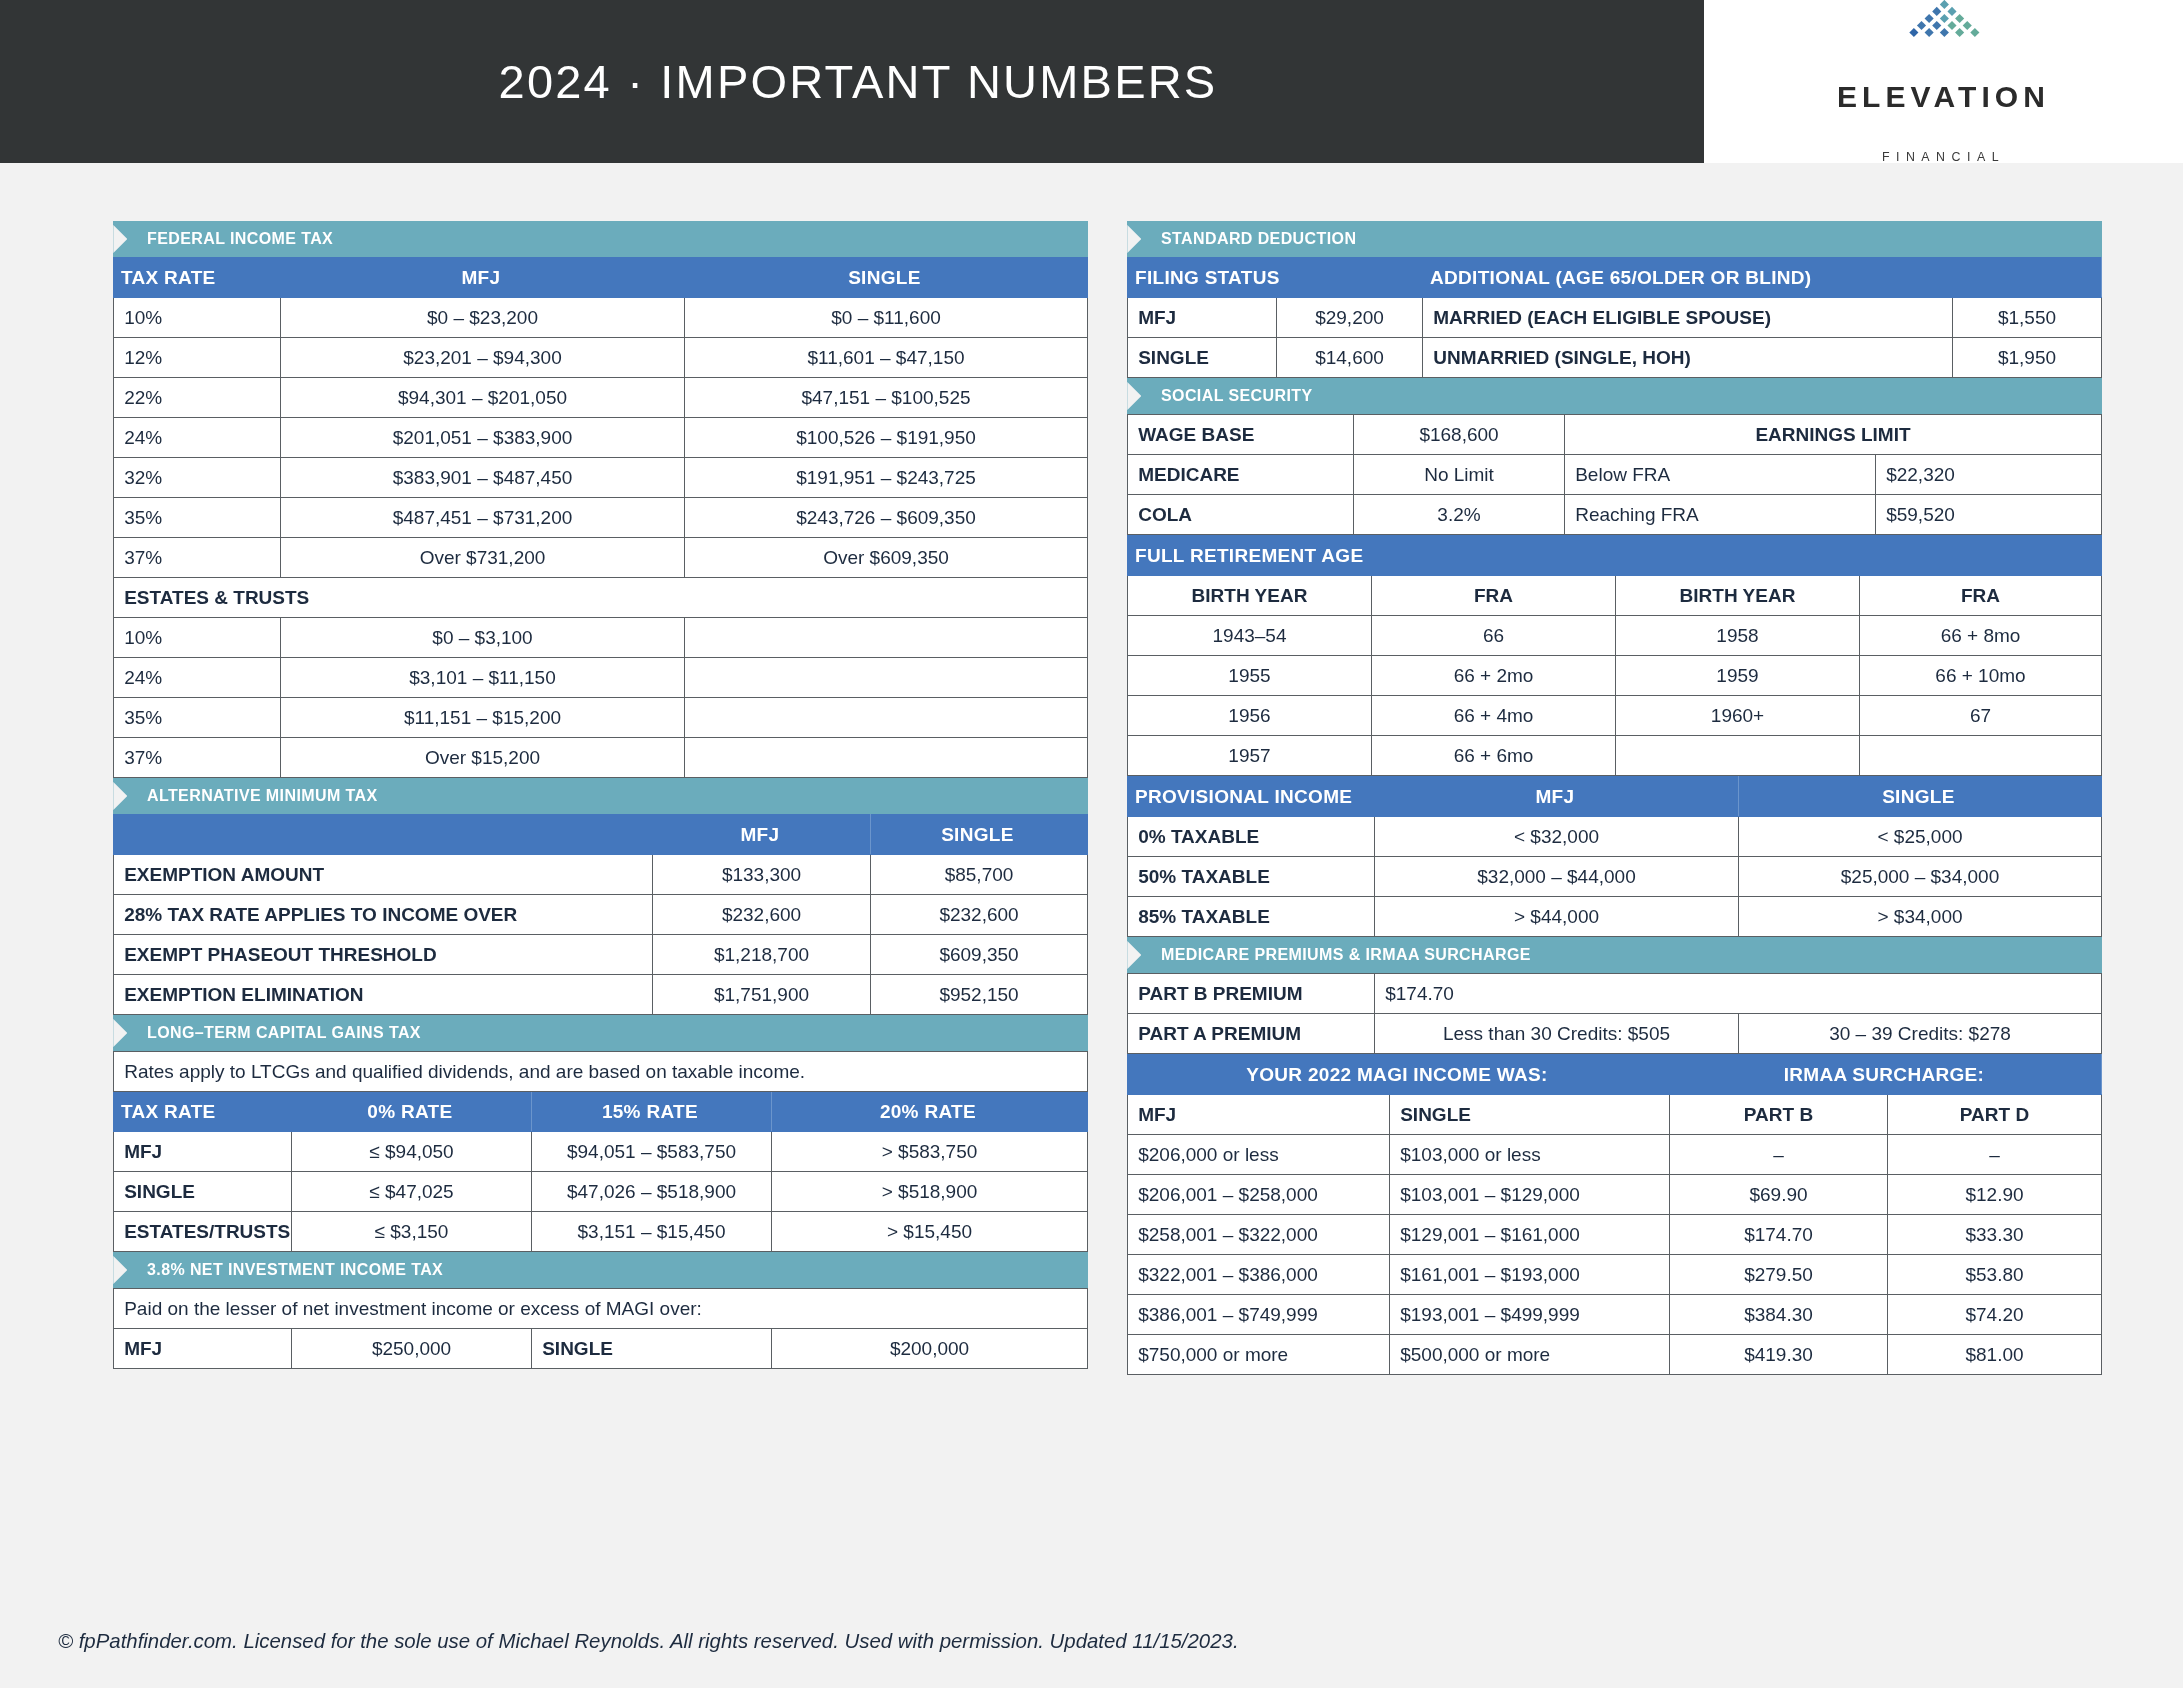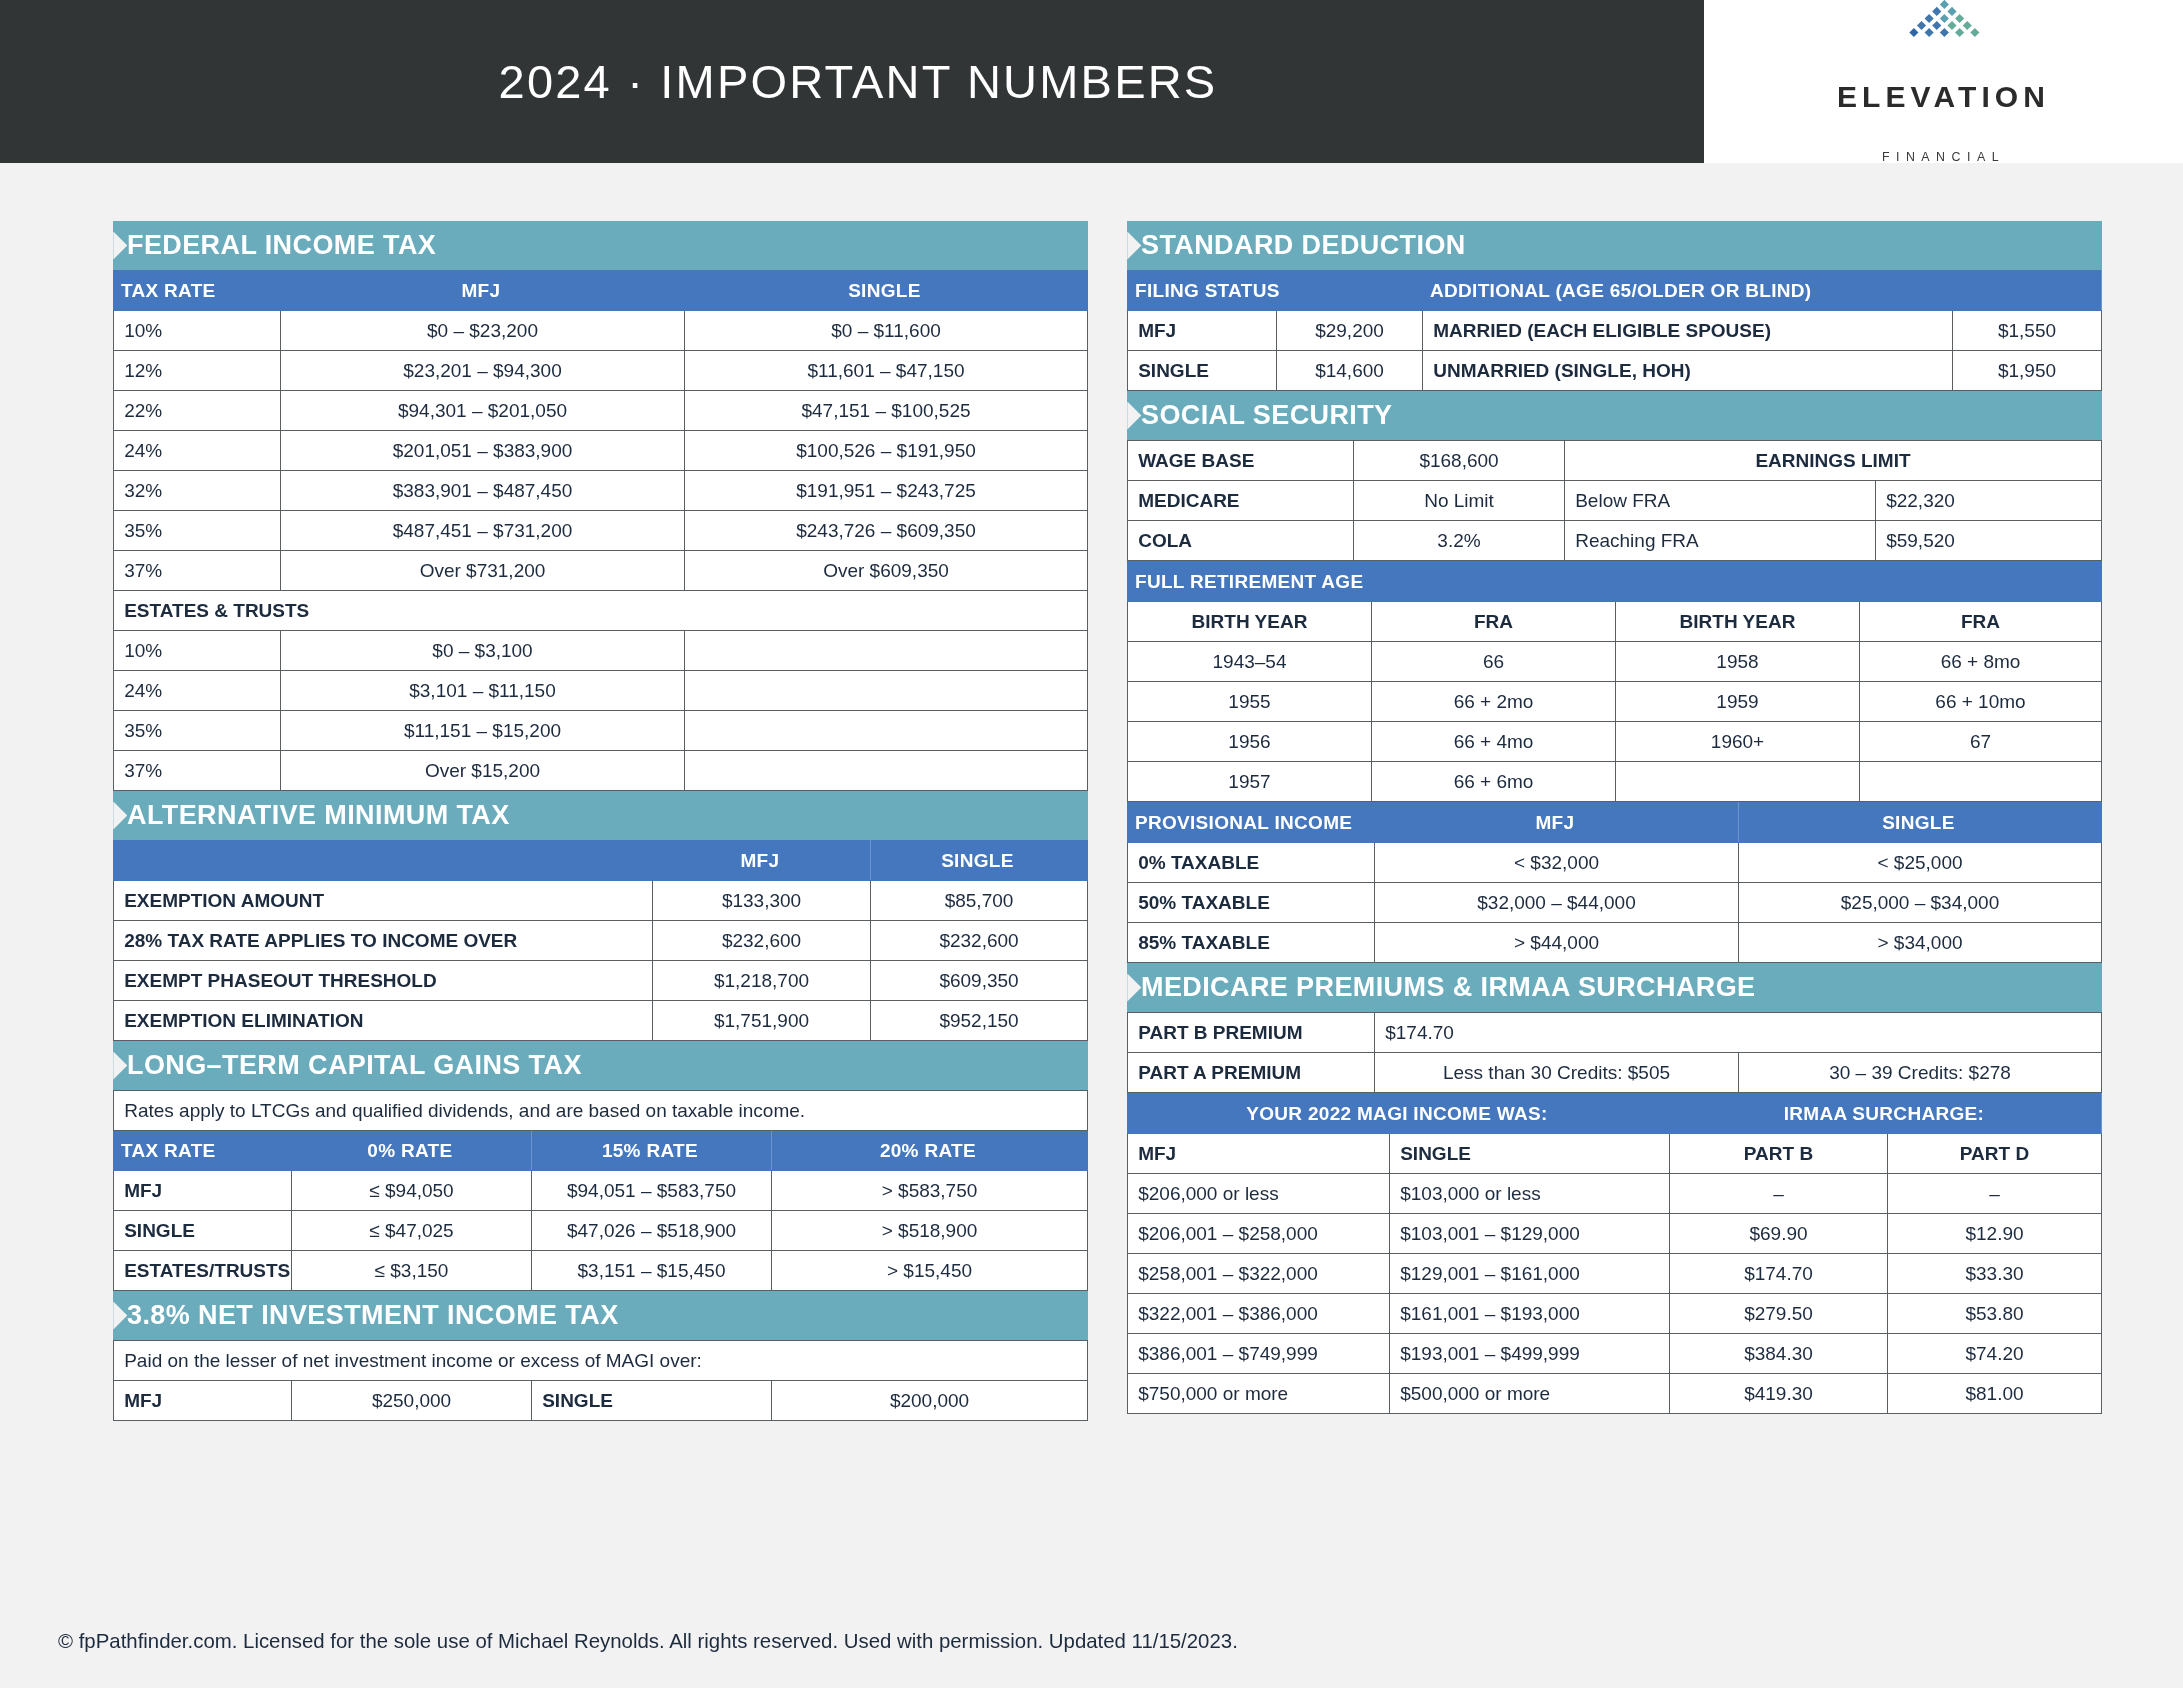--- a/index.html
+++ b/index.html
@@ -43,23 +43,23 @@
   .col { position: absolute; top: 58px; }
   .col-left  { left: 113px;  width: 975px; }
   .col-right { left: 1127px; width: 975px; }
 
   
   .sec {
     position: relative;
     background: #6bacbc;
     color: #fff;
     font-weight: 700;
-    font-size: 27px;
+    font-size: 16px;
     letter-spacing: 0.4px;
-    padding: 8px 0 8px 13px;
+    padding: 8px 0 8px 33px;
     border: 0.7px solid #6bacbc;
   }
   .sec::before {
     content: "";
     position: absolute; left: -0.7px; top: 50%; transform: translateY(-50%);
     width: 14px; height: 28px;
     background: #f2f2f2;
     clip-path: polygon(0 0, 0 100%, 100% 50%);
   }
 
@@ -86,21 +86,21 @@
   tr.hdr td.sep { border-left: 0.7px solid #6b95cc; border-right: 0.7px solid #6b95cc; }
   .b  { font-weight: 700; }
   .c  { text-align: center; }
   .l  { text-align: left; }
   .note td { font-size: 18px; font-weight: 400; color: #1d2b3f; }
   td.empty { background: #ffffff; }
 
   
   .footer {
     position: absolute; left: 58px; bottom: 35px;
-    font-size: 20.4px; color: #1d2b3f;
+    font-size: 20.4px; color: #1d2b3f; font-style: italic;
   }
 </style>
 </head>
 <body>
 
 <div class="header">
   <div class="header-bar"></div>
   <div class="header-bar-notch"></div>
   <div class="header-title">2024 · IMPORTANT NUMBERS</div>
   <div class="logo-wrap">

